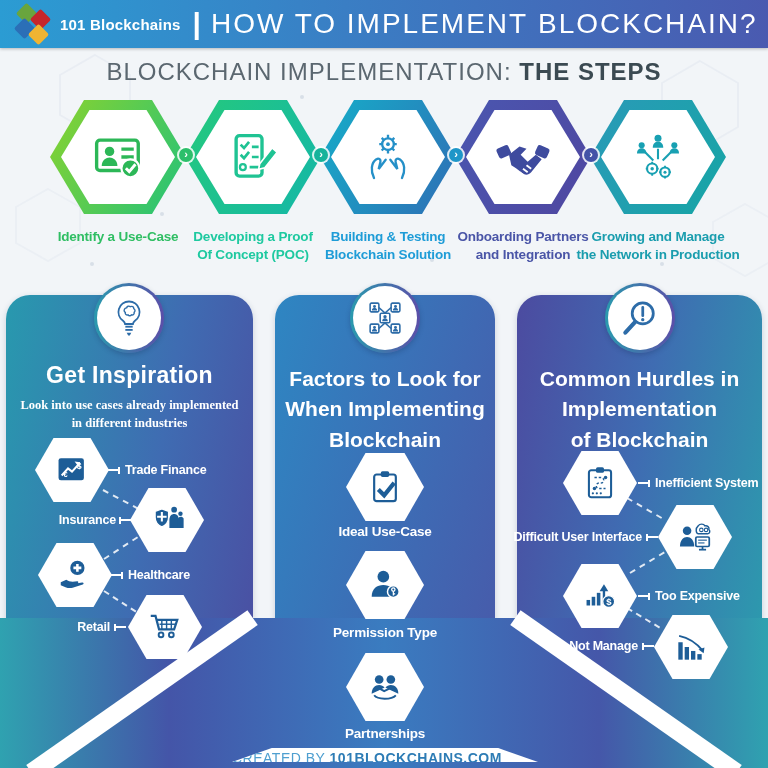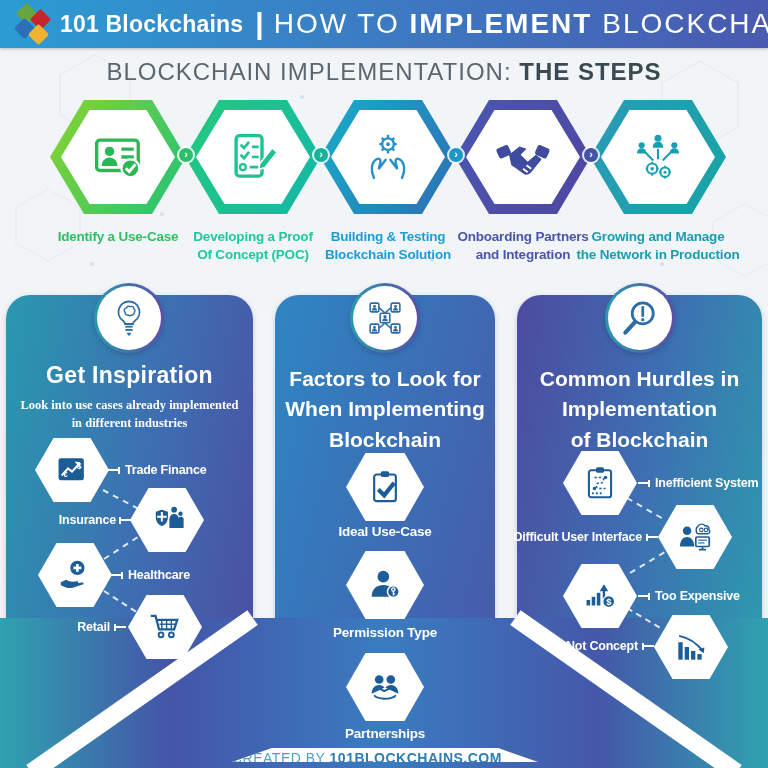--- a/index.html
+++ b/index.html
@@ -8,24 +8,24 @@
   
   #header{position:absolute;left:0;top:0;width:768px;height:48px;
           background:linear-gradient(90deg,#2b9cd3,#3a7ec4 45%,#4a5ab0);
           display:flex;align-items:center;box-shadow:0 1px 3px rgba(0,0,0,.25);}
   .logo-box{position:relative;width:40px;height:40px;margin-left:14px;flex:0 0 auto;}
   .dia{position:absolute;width:15px;height:15px;transform:rotate(45deg);border-radius:2px;}
   .dia.g{left:5px;top:2px;background:#69a53e;}
   .dia.r{left:19px;top:8px;background:#c5262c;}
   .dia.b{left:3px;top:17px;background:#2b6fb7;}
   .dia.y{left:17px;top:23px;background:#f0b432;}
-  .logo-text{color:#fff;font-weight:bold;font-size:23px;margin-left:6px;letter-spacing:.2px;white-space:nowrap;}
+  .logo-text{color:#fff;font-weight:bold;font-size:15px;margin-left:6px;letter-spacing:.2px;white-space:nowrap;}
   .hdr-divider{color:#fff;font-size:30px;font-weight:bold;margin:0 10px 0 12px;line-height:40px;}
   .hdr-title{color:#fff;font-size:28px;letter-spacing:2px;white-space:nowrap;font-weight:300;}
-  .hdr-title b{font-weight:bold;}
+  .hdr-title b{font-weight:normal;}
   
   #steps-heading{position:absolute;left:0;top:58px;width:768px;text-align:center;
                  font-size:24px;color:#5b6770;letter-spacing:1px;}
   #steps-heading b{color:#3b4a52;}
   .deco-dot{position:absolute;width:4px;height:4px;border-radius:50%;background:#d8dfe8;}
   .deco-hex{position:absolute;opacity:.55;}
   .hex{clip-path:polygon(25% 0,75% 0,100% 50%,75% 100%,25% 100%,0 50%);}
   .step-hex{position:absolute;top:100px;width:136px;height:114px;}
   .step-hex .inner{position:absolute;left:11px;top:10px;width:114px;height:94px;background:#fff;
                    display:flex;align-items:center;justify-content:center;}
@@ -439,17 +439,17 @@
         <rect x="8" y="18" width="5.5" height="22"></rect>
           <rect x="16" y="24" width="5.5" height="16"></rect>
         <rect x="24" y="29" width="5.5" height="11"></rect>
           <rect x="32" y="33" width="5.5" height="7"></rect>
       </g>
       <path d="M9 10c10 2 22 9 30 19" fill="none" stroke="#1d5d97" stroke-width="2.4"></path>
       <polygon points="40,32 41,24.5 33.5,27" fill="#1d5d97"></polygon>
     </svg>
   </div>
   <div class="tick l" style="left:642px;top:645px;"></div>
-  <div class="item-label" style="left:558px;top:639px;width:80px;text-align:right;">Not Concept</div>
+  <div class="item-label" style="left:558px;top:639px;width:80px;text-align:right;">Not Manage</div>
 
   <div id="footer-strip"><span class="pre">CREATED BY </span><span class="site">101BLOCKCHAINS.COM</span></div>
 
 </div>
 
 </body></html>

